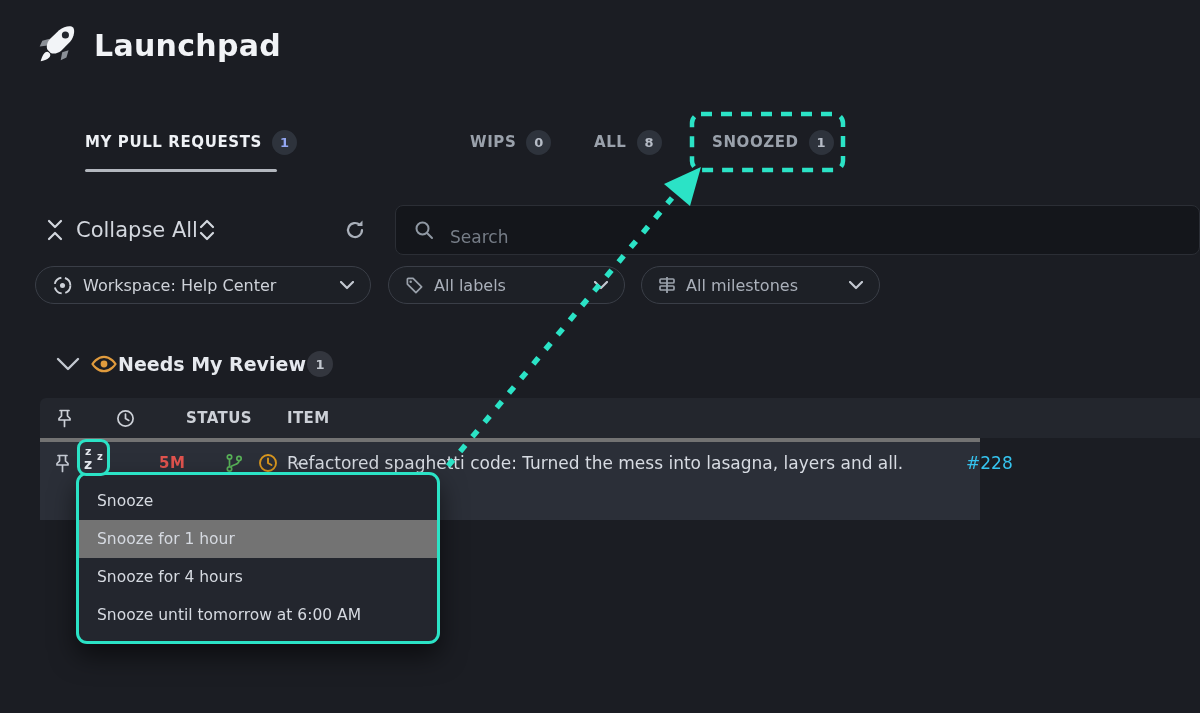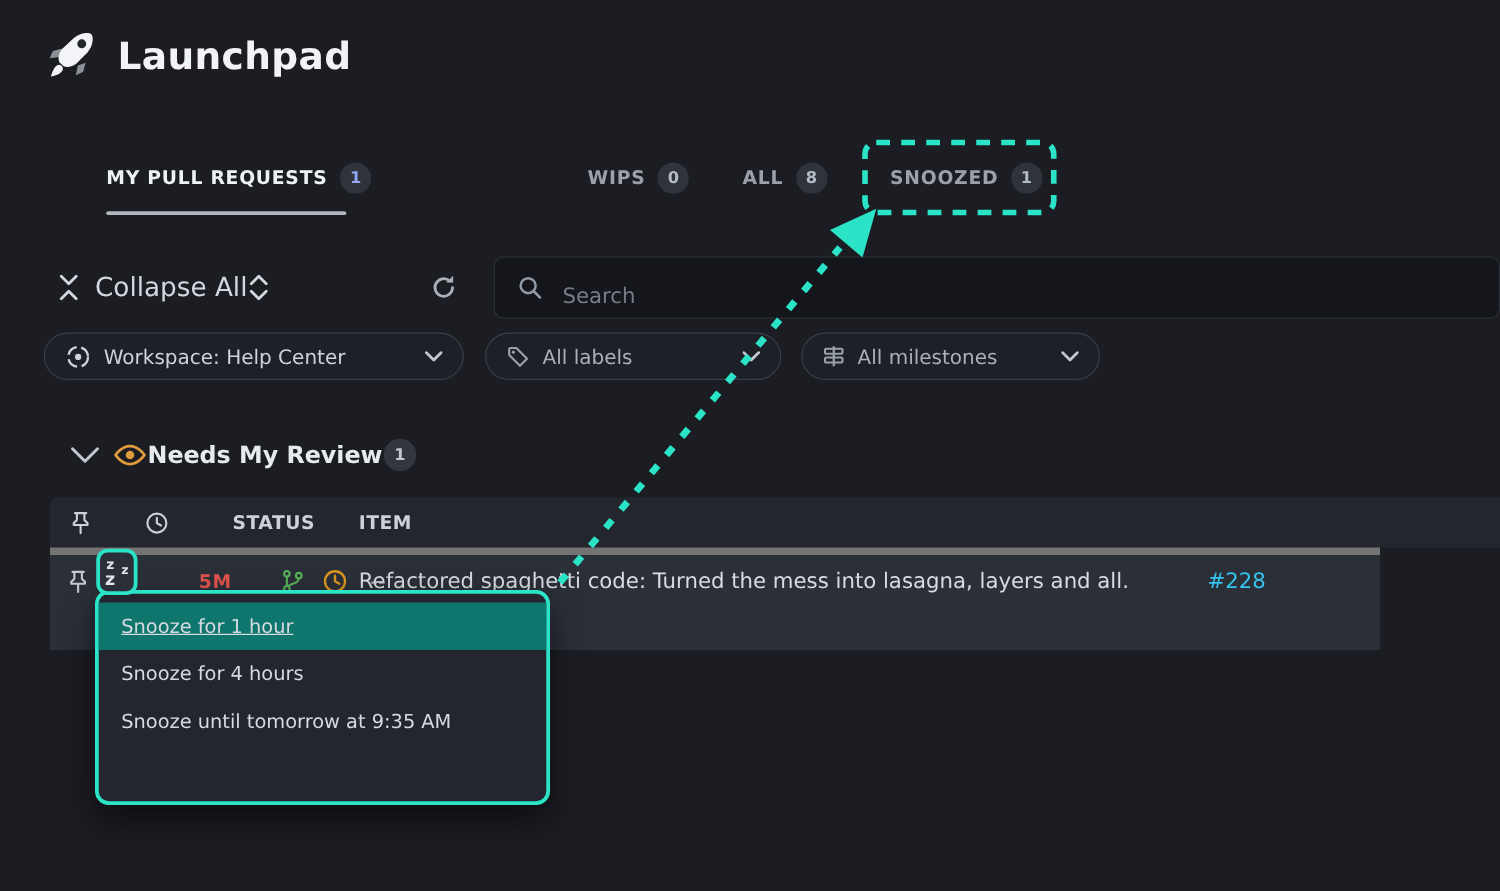--- a/index.html
+++ b/index.html
@@ -41,41 +41,41 @@
   .section-badge { min-width:26px; height:26px; border-radius:13px; background:#33363e; color:#c3c8d0;
                    font-size:13px; font-weight:600; display:flex; align-items:center; justify-content:center; }
 
   
   .table-header { position:absolute; left:40px; top:398px; width:1160px; height:40px; background:#23262d;
                   border-radius:6px 0 0 0; display:flex; align-items:center; color:#ccd0d7; font-size:15px;
                   font-weight:600; letter-spacing:.4px; }
   .th-pin { position:absolute; left:16px; } .th-clock { position:absolute; left:76px; }
   .th-status { position:absolute; left:146px; } .th-item { position:absolute; left:247px; }
 
-  .data-row { position:absolute; left:40px; top:438px; width:1064px; height:82px; background:#2b2f38; border-top:6px solid #737373; }
+  .data-row { position:absolute; left:40px; top:438px; width:940px; height:82px; background:#2b2f38; border-top:4px solid #737373; }
   .row-line1 { position:absolute; left:0; top:0; width:100%; height:42px; }
   .rc { position:absolute; top:0; height:42px; display:flex; align-items:center; }
   .snooze-time { color:#e0534e; font-size:15px; font-weight:700; letter-spacing:.5px; }
   .dashes { color:#8b919b; font-size:15px; font-weight:700; }
   .row-title { color:#d7dbe2; font-size:17px; white-space:nowrap; cursor:pointer; }
   .row-number { color:#35c3ee; font-size:17px; cursor:pointer; }
 
   
   .zz-box { position:absolute; left:77px; top:439px; width:33px; height:37px; border:3px solid #2be3c6;
             border-radius:9px; background:#2b2f38; z-index:7; cursor:pointer; }
   .zz-box span { position:absolute; color:#e2e6ec; font-weight:700; line-height:1; }
   .zz-a { left:5px; top:4px; font-size:11px; }
   .zz-b { left:4px; top:15px; font-size:14px; }
   .zz-c { left:17px; top:10px; font-size:10px; }
 
   .snooze-menu { position:absolute; left:76px; top:472px; width:364px; height:172px; background:#23262e;
                  border:3px solid #2be3c6; border-radius:11px; z-index:6; padding:7px 0;
                  box-shadow:0 12px 26px rgba(0,0,0,.55); }
   .menu-item { height:38px; line-height:38px; padding-left:18px; color:#d6dae1; font-size:15.5px; cursor:pointer; white-space:nowrap; }
-  .menu-item.hl { background:#0f766e;text-decoration:underline; }
+  .menu-item.hl { background:#737373; }
 
   
   .overlay { position:absolute; left:0; top:0; width:1200px; height:713px; z-index:8; pointer-events:none; }
 
   .ico { display:block; }
 </style>
 </head>
 <body>
 
 <div class="stage">
@@ -225,23 +225,24 @@
 
   </div>
 
   <div class="zz-box">
     <span class="zz-a">z</span>
     <span class="zz-b">z</span>
     <span class="zz-c">z</span>
   </div>
 
   <div class="snooze-menu">
+    <div class="menu-item">Snooze</div>
     <div class="menu-item hl">Snooze for 1 hour</div>
     <div class="menu-item">Snooze for 4 hours</div>
-    <div class="menu-item">Snooze until tomorrow at 9:35 AM</div>
+    <div class="menu-item">Snooze until tomorrow at 6:00 AM</div>
   </div>
 
   <svg class="overlay" viewBox="0 0 1200 713">
     <rect x="692" y="114" width="151" height="56" rx="9" fill="none" stroke="#2be3c6" stroke-width="4.5" stroke-dasharray="11 9"></rect>
     <line x1="448" y1="466" x2="672" y2="198" stroke="#2be3c6" stroke-width="5.5" stroke-dasharray="8 11"></line>
     <polygon points="701,167 690,206 664,184" fill="#2be3c6"></polygon>
   </svg>
 
 </div>
 

